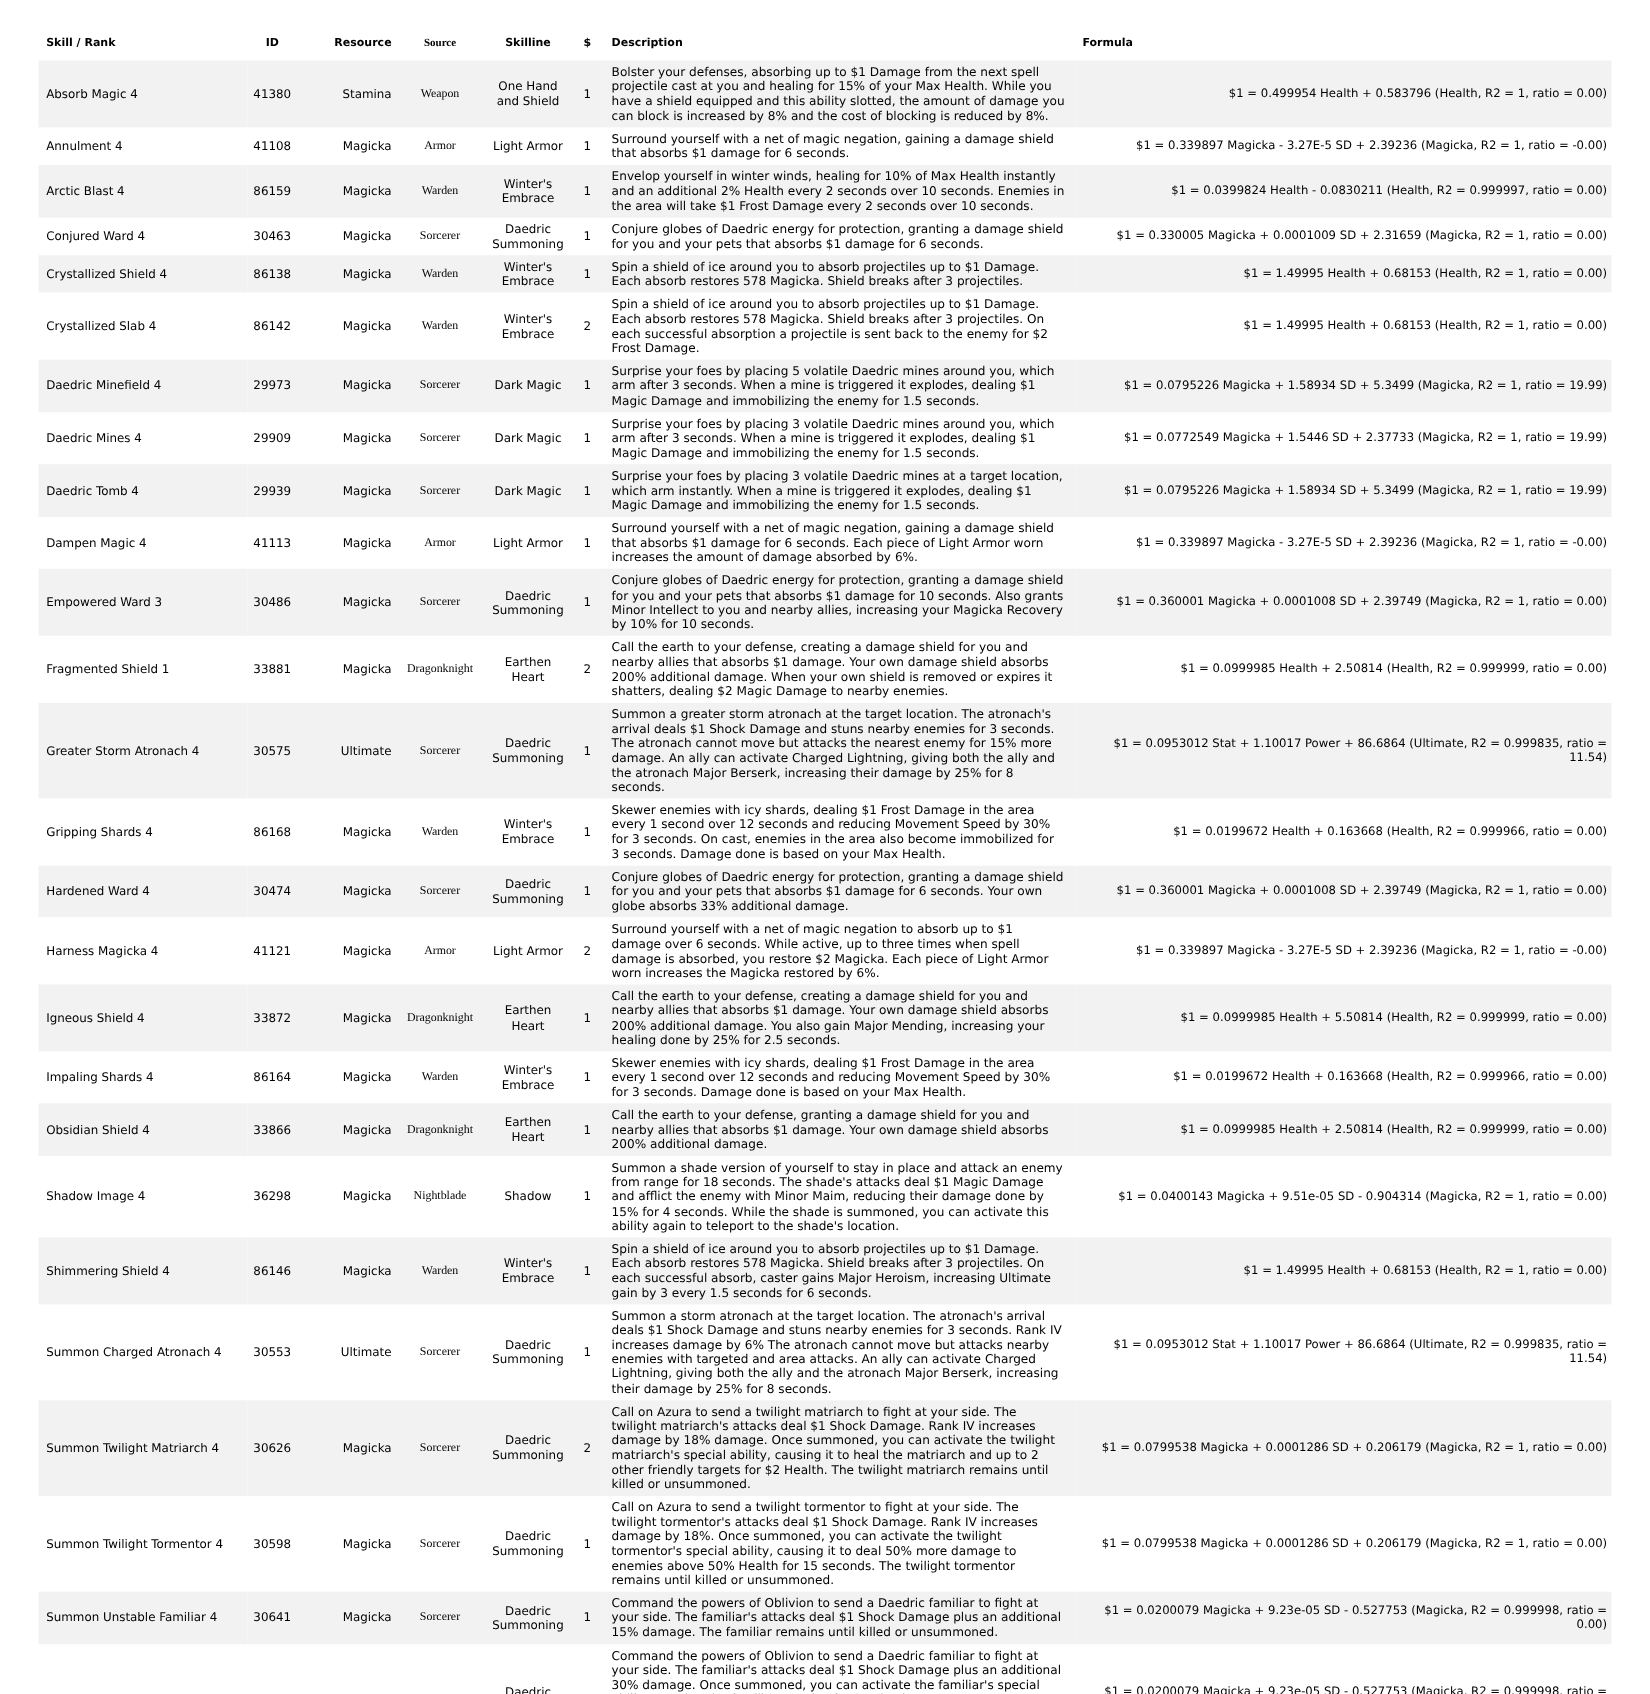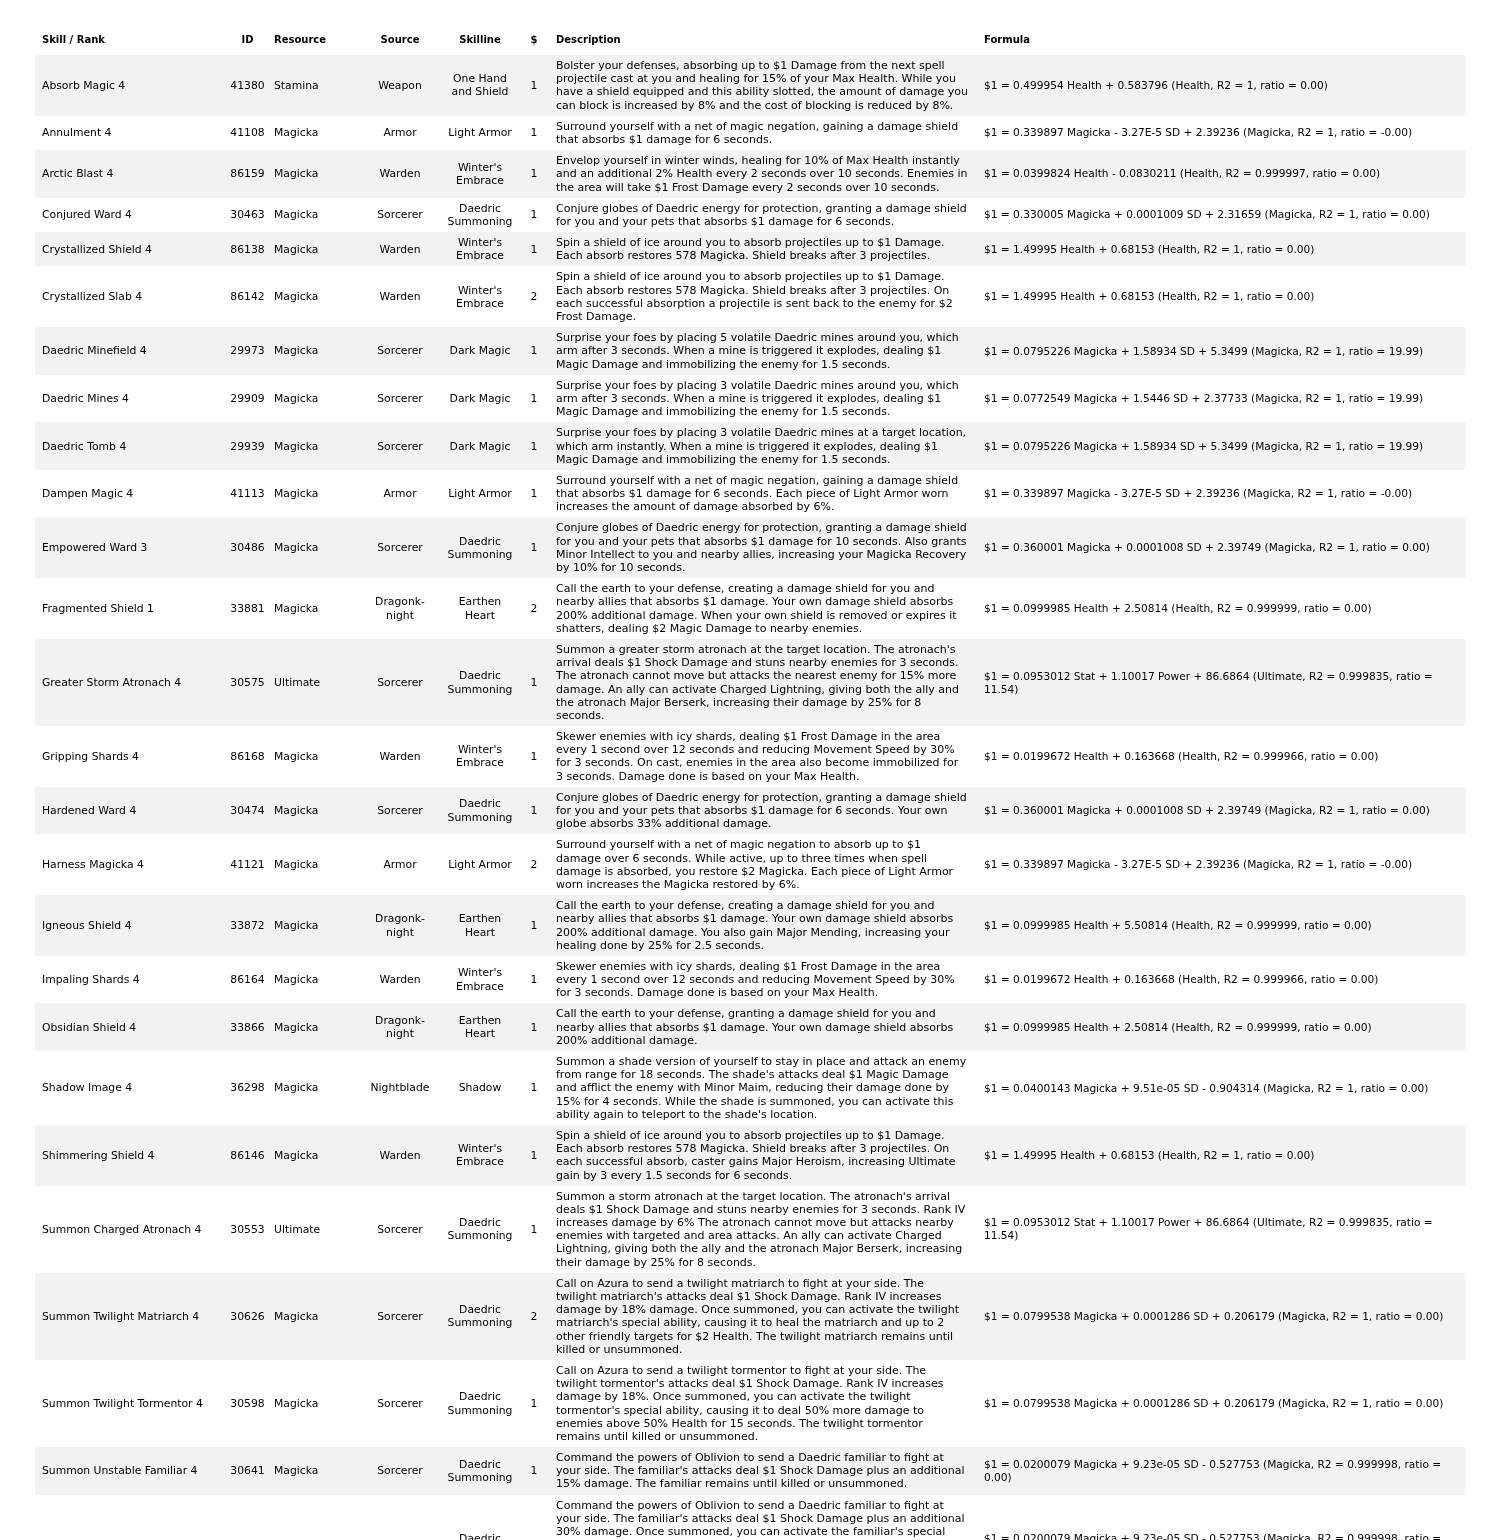--- a/index.html
+++ b/index.html
@@ -27,32 +27,32 @@
     font-size: 10.8px;
     padding: 4px 4px;
     vertical-align: middle;
     line-height: 1.22;
   }
   tr.alt { background: #f2f2f2; }
   tr.plain { background: #ffffff; }
 
   .col-skill    { width: 190px; text-align: left;  padding-left: 7px; }
   .col-id       { width: 45px;  text-align: center; }
-  .col-resource { width: 90px;  text-align: left; }
-  .col-source   { width: 80px;  text-align: center; }
+  .col-resource { width: 90px;  text-align: right; }
+  .col-source   { width: 80px;  text-align: center; font-family: Liberation Serif, serif; }
   .col-skilline { width: 80px;  text-align: center; }
   .col-dollar   { width: 28px;  text-align: center; }
   .col-description {
     width: 430px;
     text-align: left;
     padding-left: 8px;
     padding-right: 10px;
   }
   td.col-description { font-size: 11px; line-height: 1.2; }
-  .col-formula  { text-align: left; padding-left: 6px; }
+  .col-formula  { text-align: right; padding-left: 6px; }
   td.col-formula { font-size: 10.6px; }
   th.col-skill, th.col-description, th.col-formula { text-align: left; }
   td.col-source, td.col-skilline { hyphens: manual; }
 
   .footer-strip {
     width: 1430px;
     height: 17px;
     background: #f2f2f2;
     margin-top: 0;
   }

